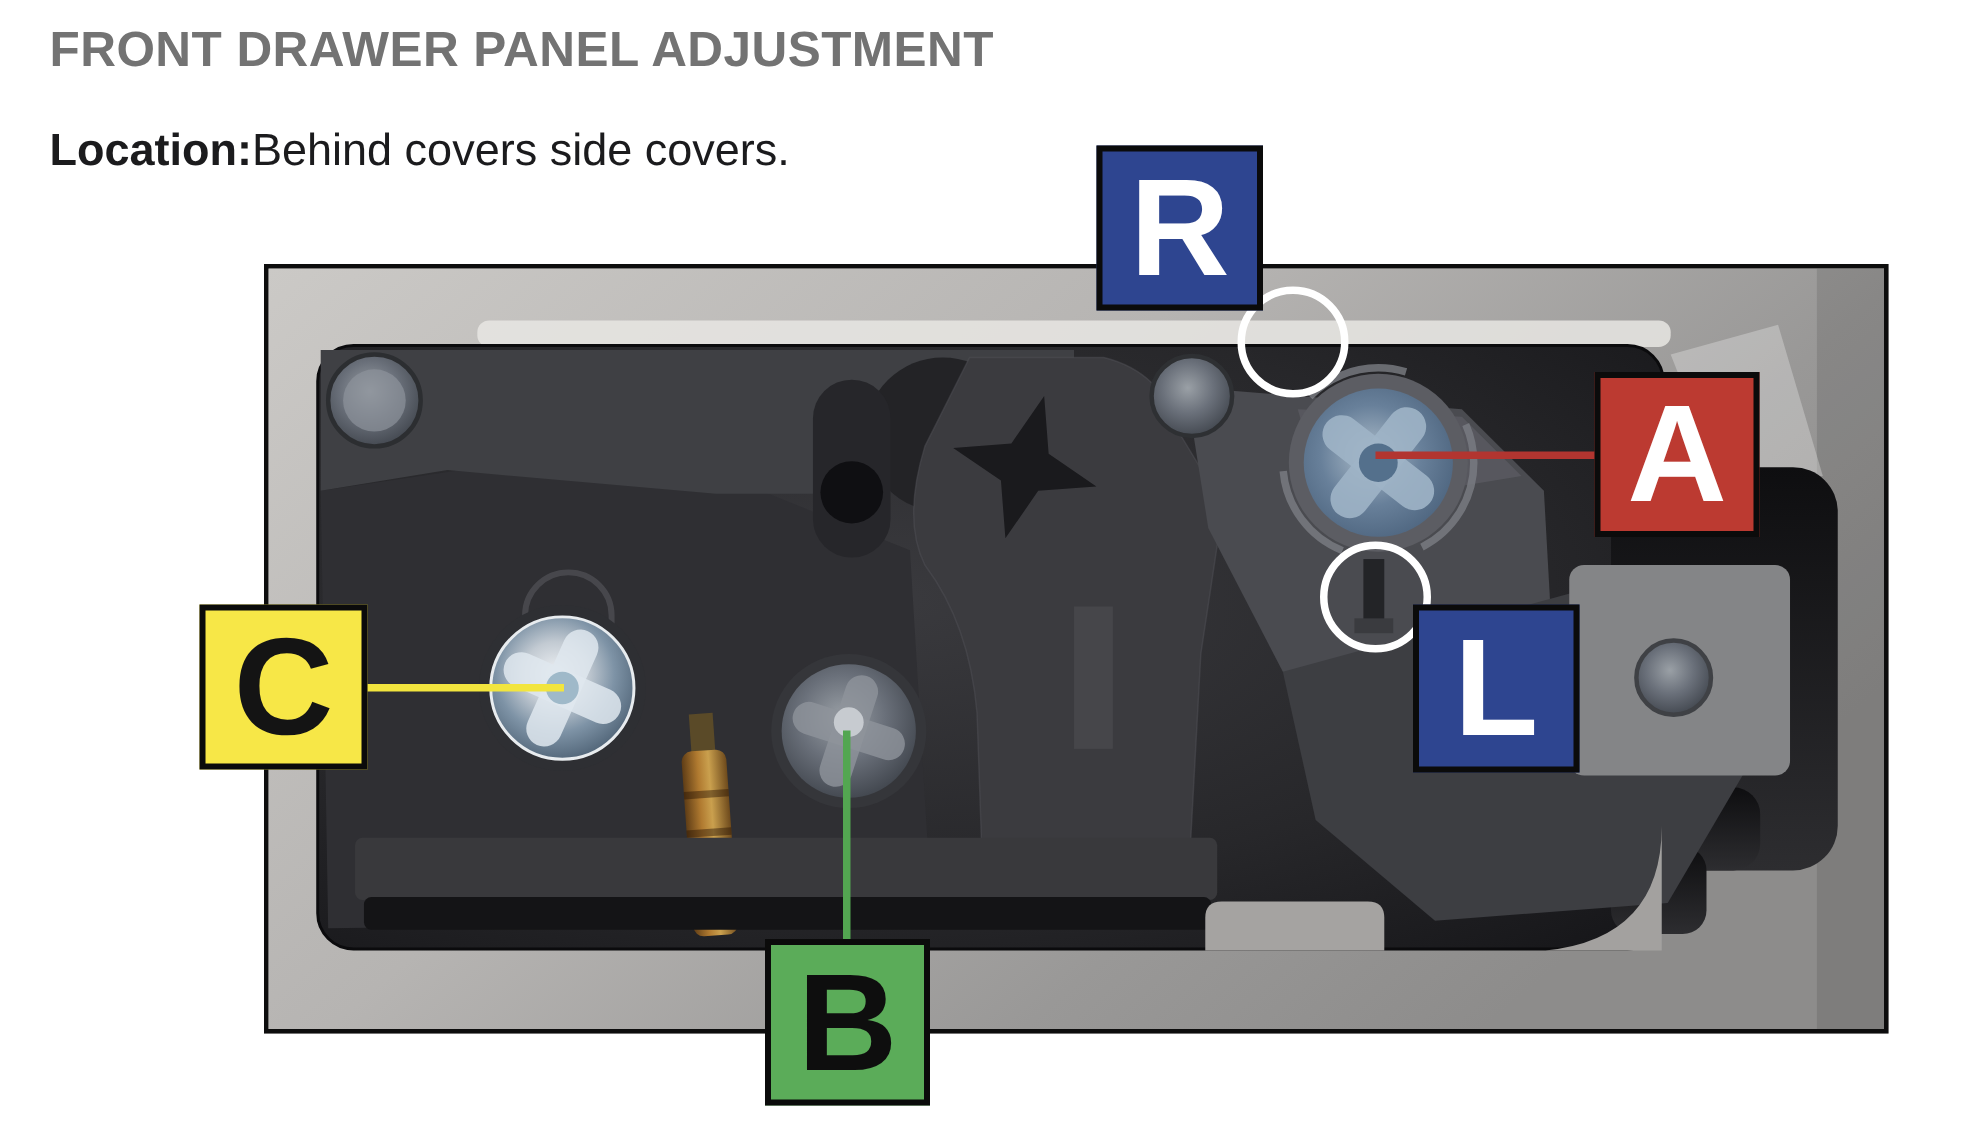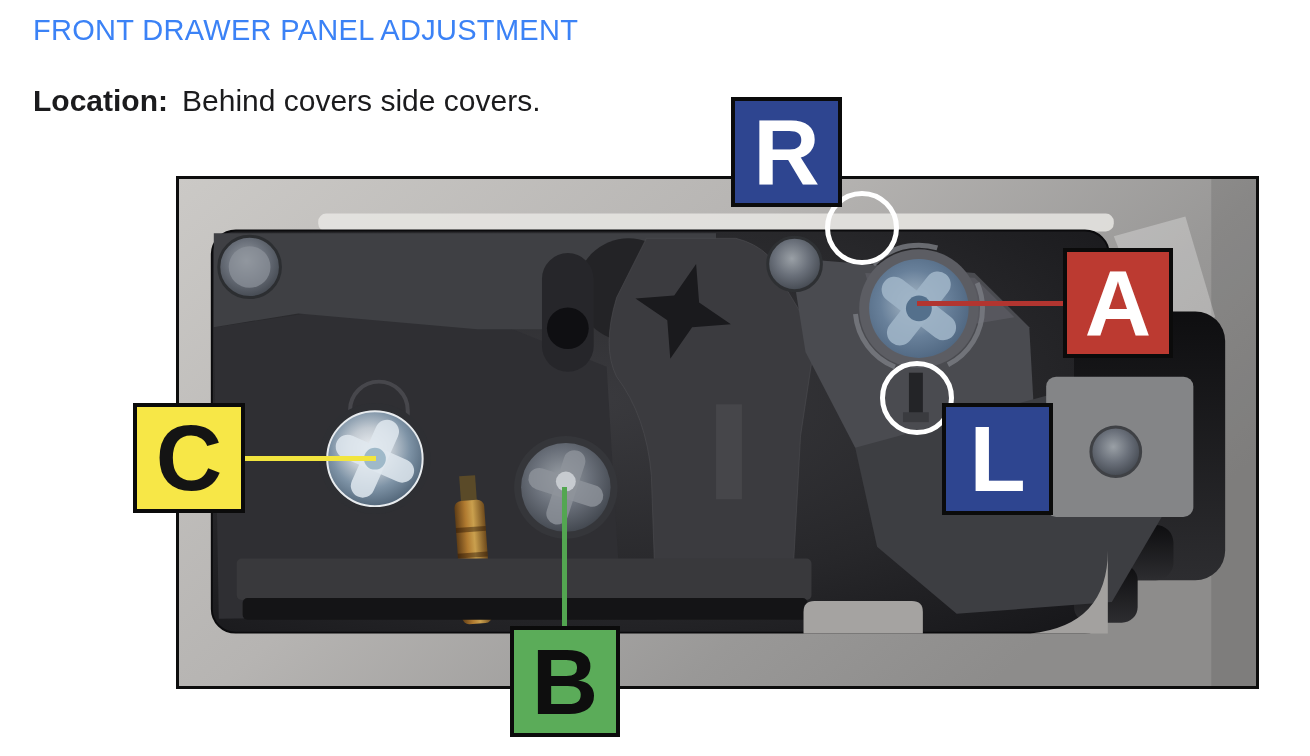--- a/index.html
+++ b/index.html
@@ -1,23 +1,23 @@
 <!DOCTYPE html>
 <html><head>
 <meta charset="utf-8">
 <style>
   html,body{margin:0;padding:0;background:#ffffff;}
   .canvas{position:relative;width:1310px;height:756px;background:#ffffff;overflow:hidden;
           font-family:"Liberation Sans",sans-serif;color:#1b1b1d;}
 
-  .title{position:absolute;left:33px;top:14px;margin:0;font-size:29px;font-weight:400;
-         letter-spacing:.3px;color:#3b82f6;white-space:nowrap;}
+  .title{position:absolute;left:33px;top:14px;margin:0;font-size:33px;font-weight:700;
+         letter-spacing:.3px;color:#737373;white-space:nowrap;}
   .location{position:absolute;left:33px;top:84px;margin:0;font-size:30px;font-weight:400;
             white-space:nowrap;}
-  .location .loc-label{font-weight:700;margin-right:14px;}
+  .location .loc-label{font-weight:700;}
 
   .photo{position:absolute;left:176px;top:176px;width:1083px;height:513px;
          box-sizing:border-box;border:3px solid #0d0d0d;background:#b5b3b1;}
   .photo svg{display:block;width:100%;height:100%;}
 
   
   .leader{position:absolute;z-index:2;}
   .leader-a{left:917px;top:301px;width:147px;height:5px;}
   .leader-c{left:244px;top:456px;width:132px;height:5px;}
   .leader-b{left:562px;top:487px;width:5px;height:141px;}

